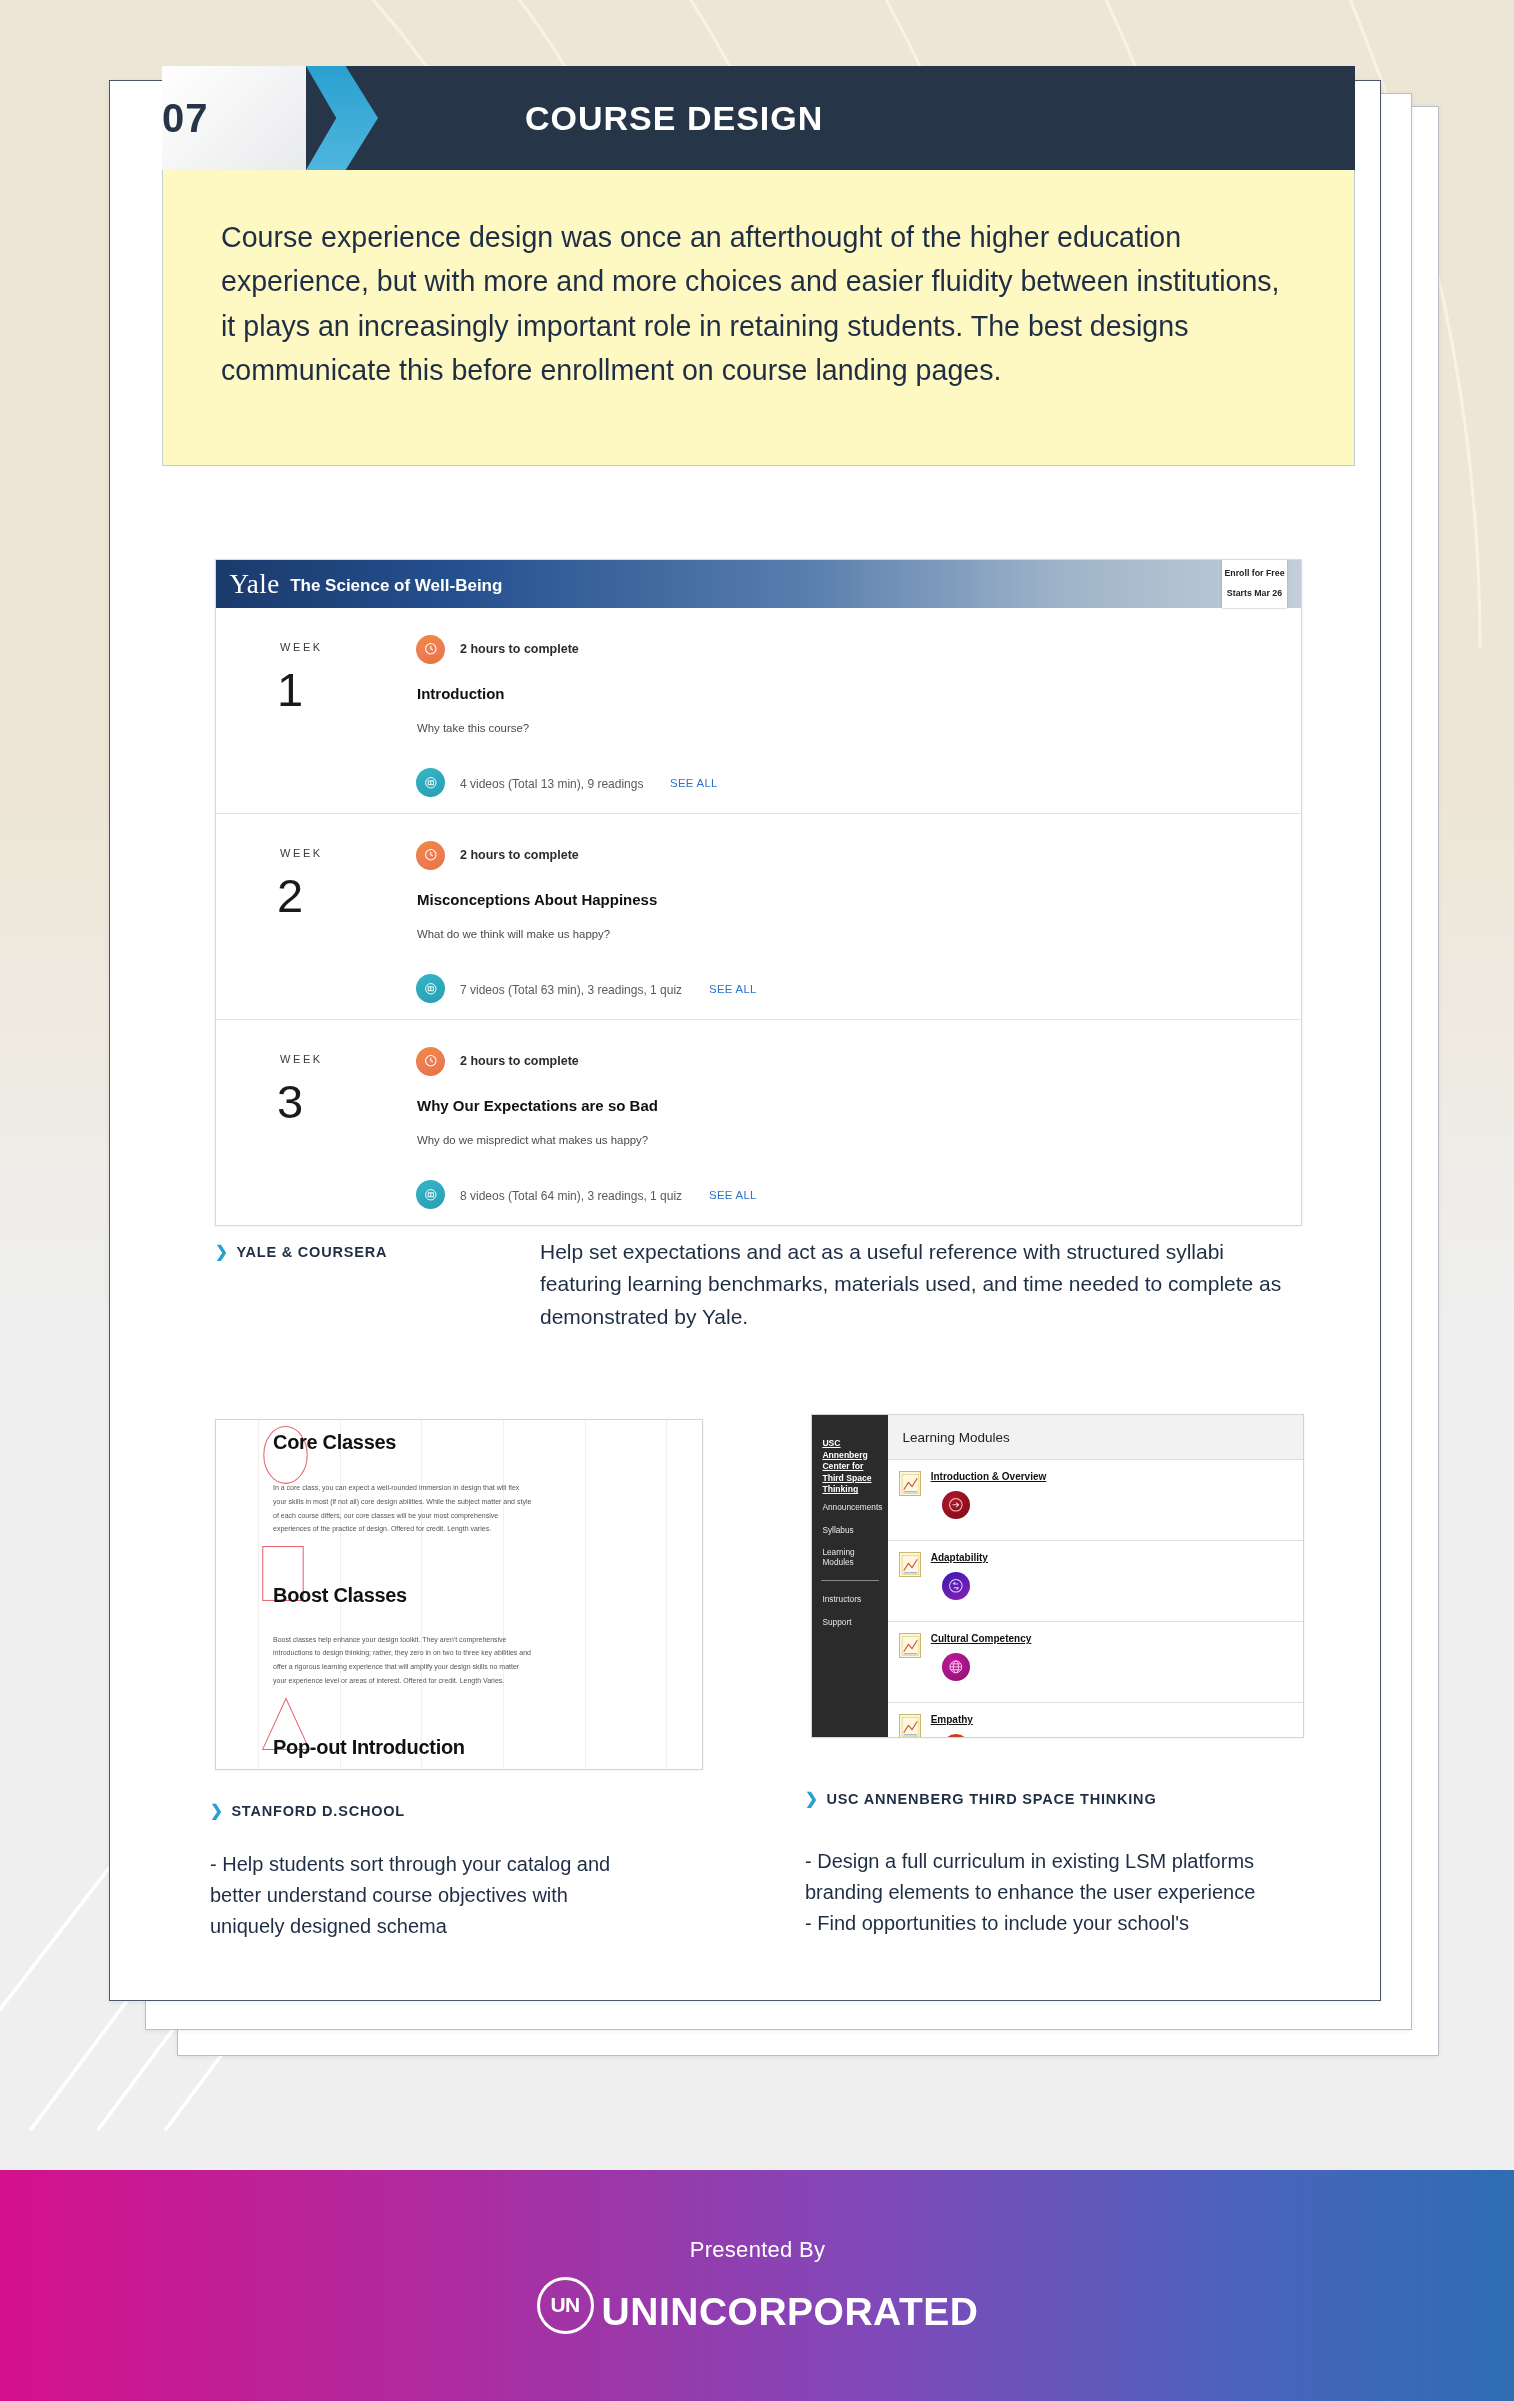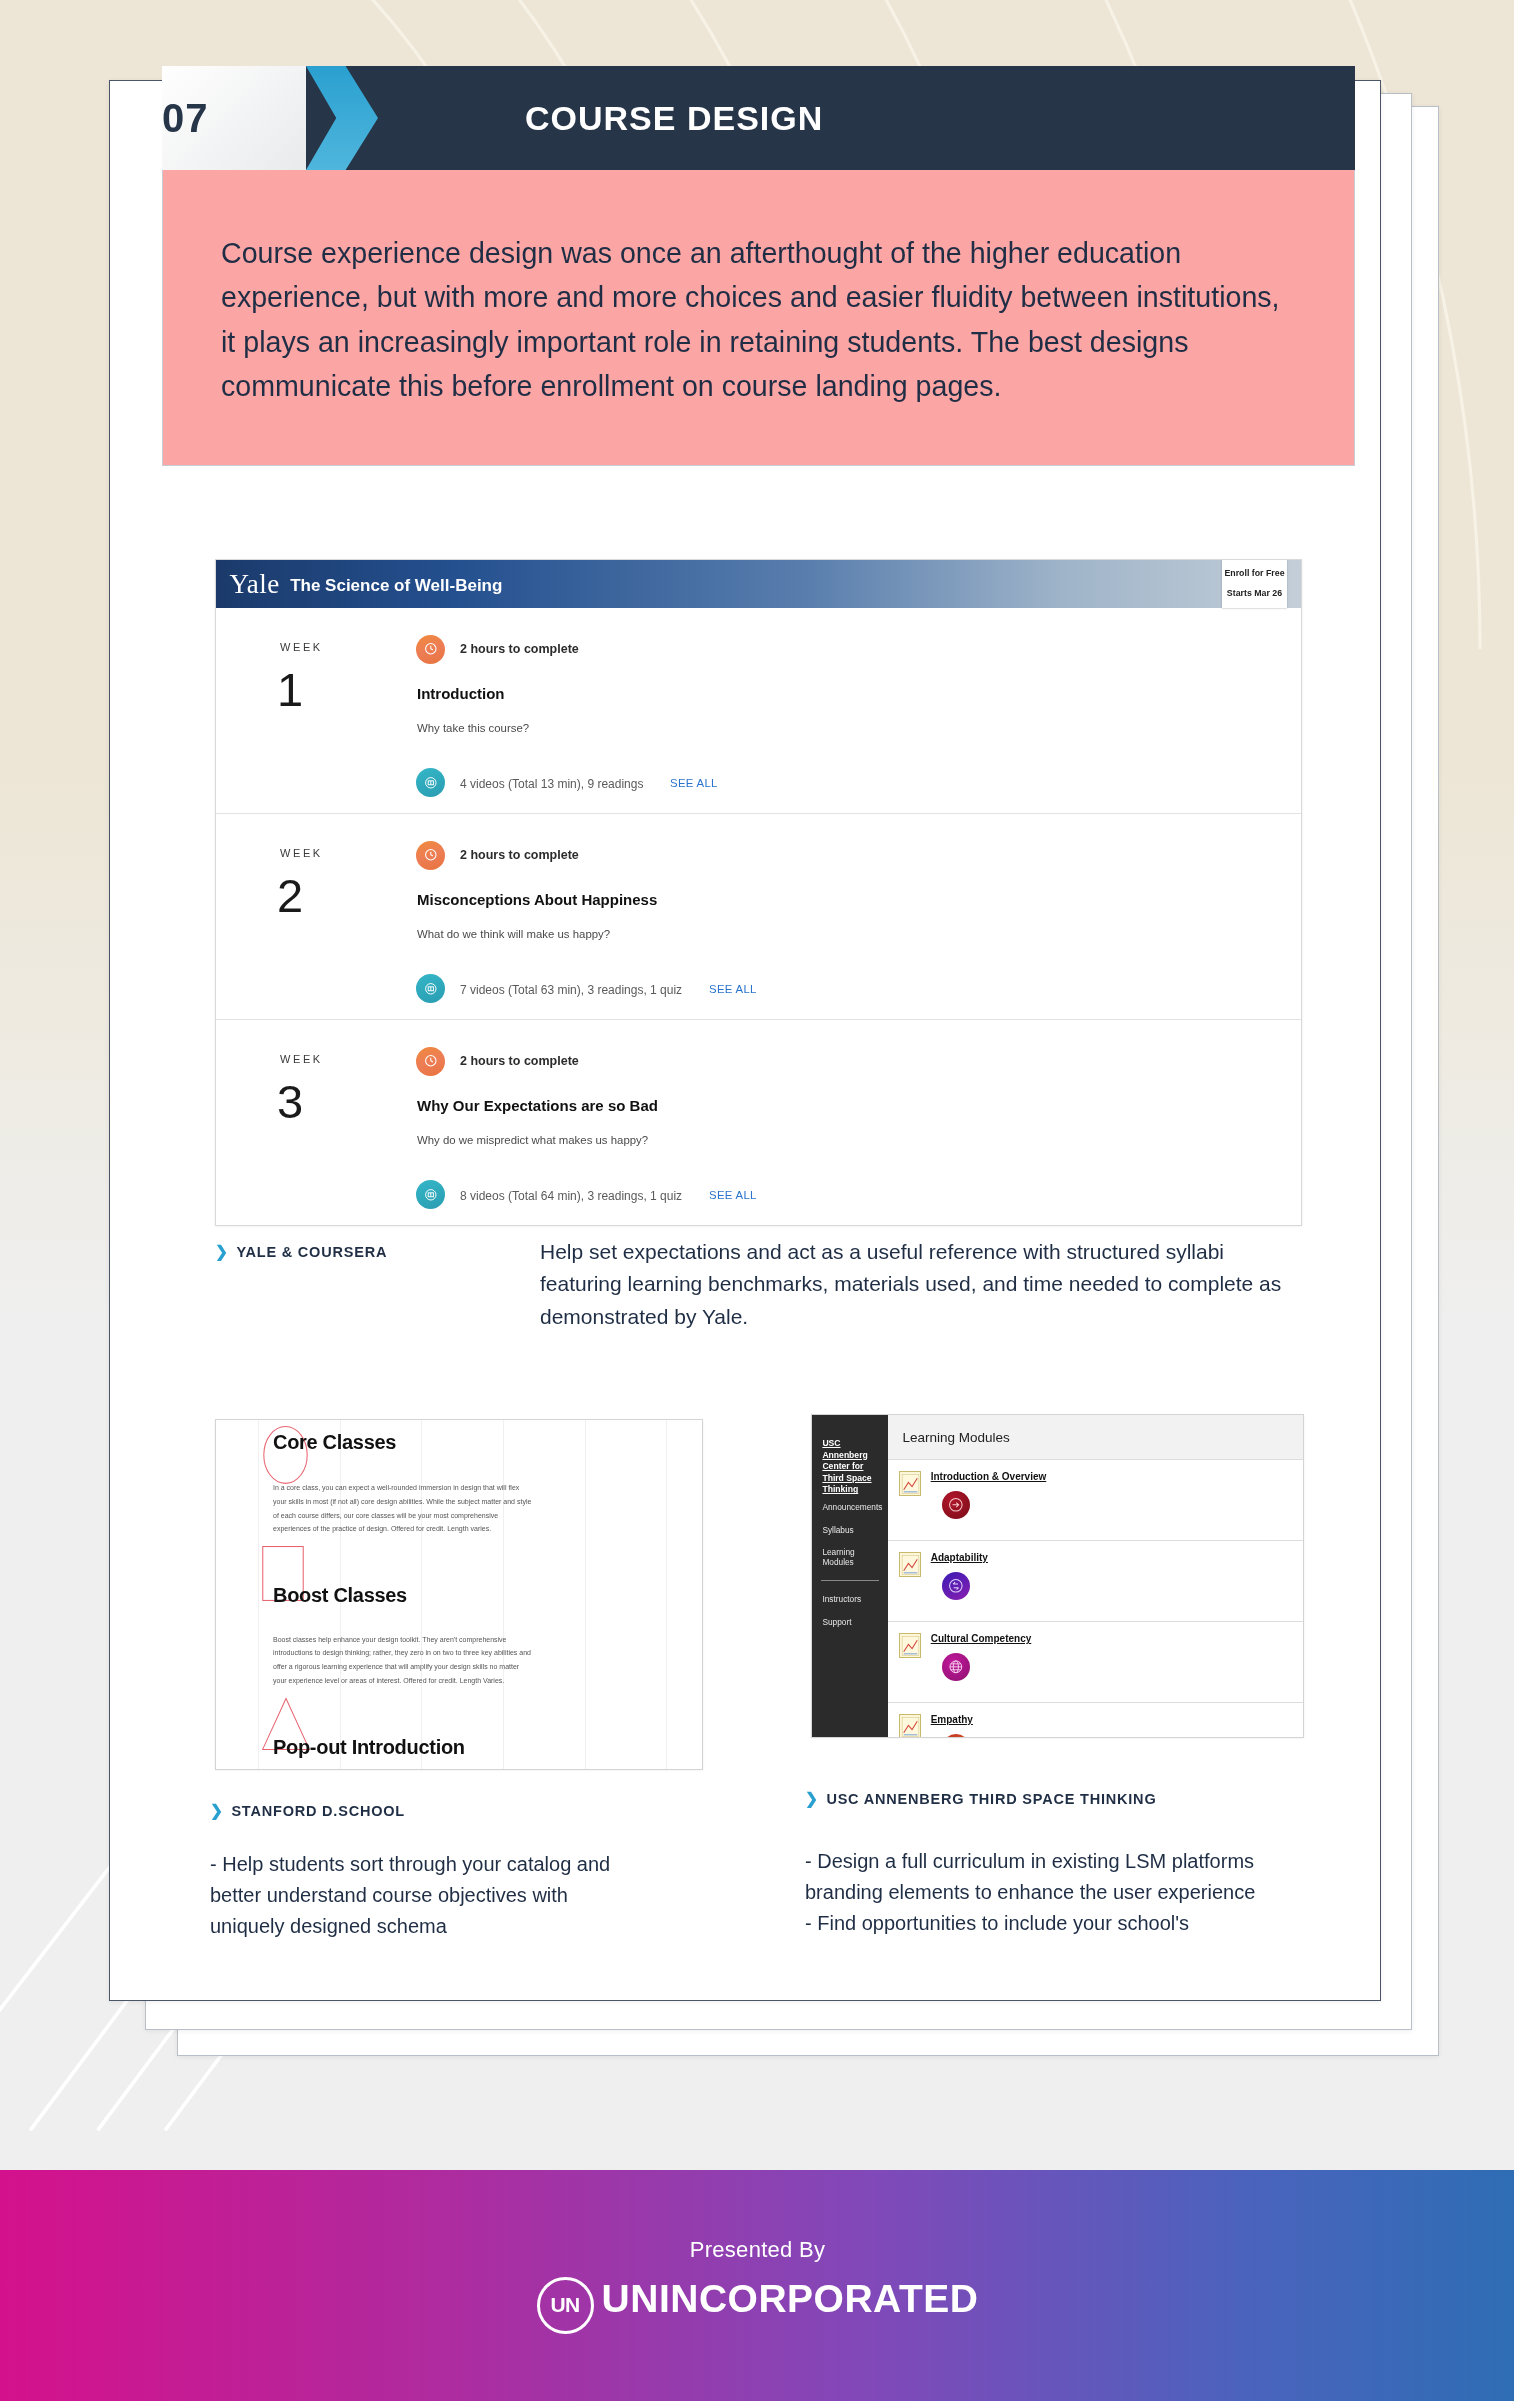--- a/index.html
+++ b/index.html
@@ -50,22 +50,22 @@
   }
   .banner-title {
     position:absolute; left:363px; top:0; height:104px;
     display:flex; align-items:center;
     color:#ffffff; font-size:34px; font-weight:bold; letter-spacing:1px;
   }
 
   
   .intro-box {
     position:absolute; left:162px; top:170px; width:1193px; height:296px;
-    background:#fca5a5; border:1px solid #c6ccd4; border-top:none;
-    padding:61px 58px 0 58px;
+    background:#fef9c3; border:1px solid #c6ccd4; border-top:none;
+    padding:45px 58px 0 58px;
   }
   .intro-text {
     font-size:28.6px; line-height:1.55; color:#1F2E45; font-weight:400;
   }
 
   
   .yale-shot {
     position:absolute; left:215px; top:559px; width:1087px; height:667px;
     background:#ffffff; border:0.5px solid #d9d9d9; overflow:hidden;
     box-shadow:0 0.5px 2.1px rgba(0,0,0,0.10);
@@ -159,21 +159,21 @@
   .cap-list { margin-top:30px; font-size:20px; line-height:1.55; color:#1F2E45; }
   .cap-list div { text-indent:-10.4px; padding-left:10.4px; }
 
   
   .footer {
     position:absolute; left:0; bottom:0; width:1515px; height:231px;
     background:linear-gradient(90deg,#D4118C 0%, #B02A9E 28%, #8049B9 58%, #4B63BD 82%, #2E6DB4 100%);
     display:flex; flex-direction:column; align-items:center; justify-content:center; gap:13.5px;
   }
   .presented { color:#ffffff; font-size:22px; letter-spacing:0.3px; }
-  .brand { display:flex; align-items:flex-start; gap:8px; }
+  .brand { display:flex; align-items:flex-end; gap:8px; }
   .brand-mark {
     width:57px; height:57px; border-radius:50%; border:3.6px solid #ffffff;
     display:flex; align-items:center; justify-content:center;
     color:#fff; font-size:21px; font-weight:bold; letter-spacing:-0.5px;
   }
   .brand-name { color:#ffffff; font-size:39px; font-weight:bold; letter-spacing:0.5px; }
 </style>
 </head>
 <body>
 

